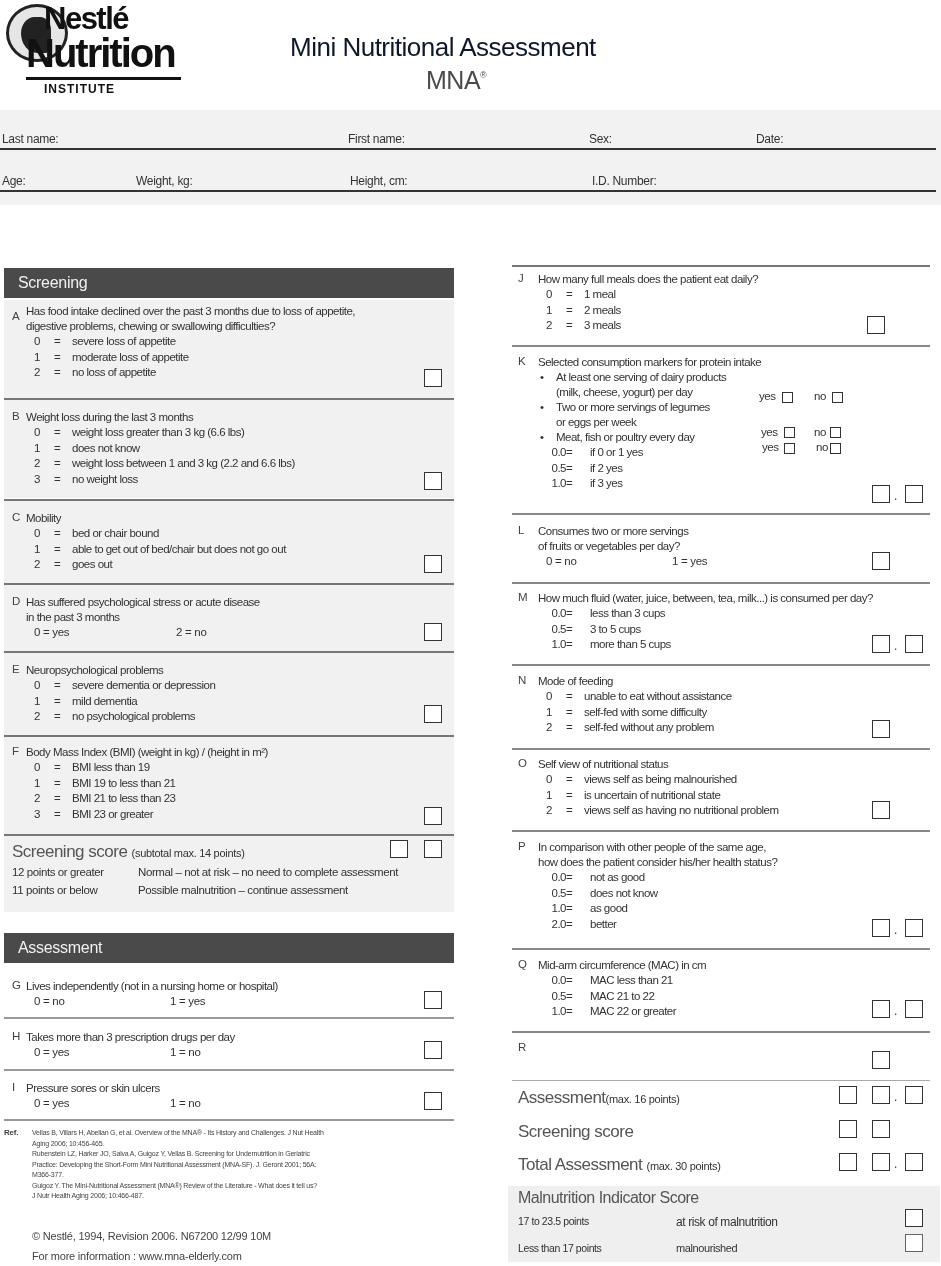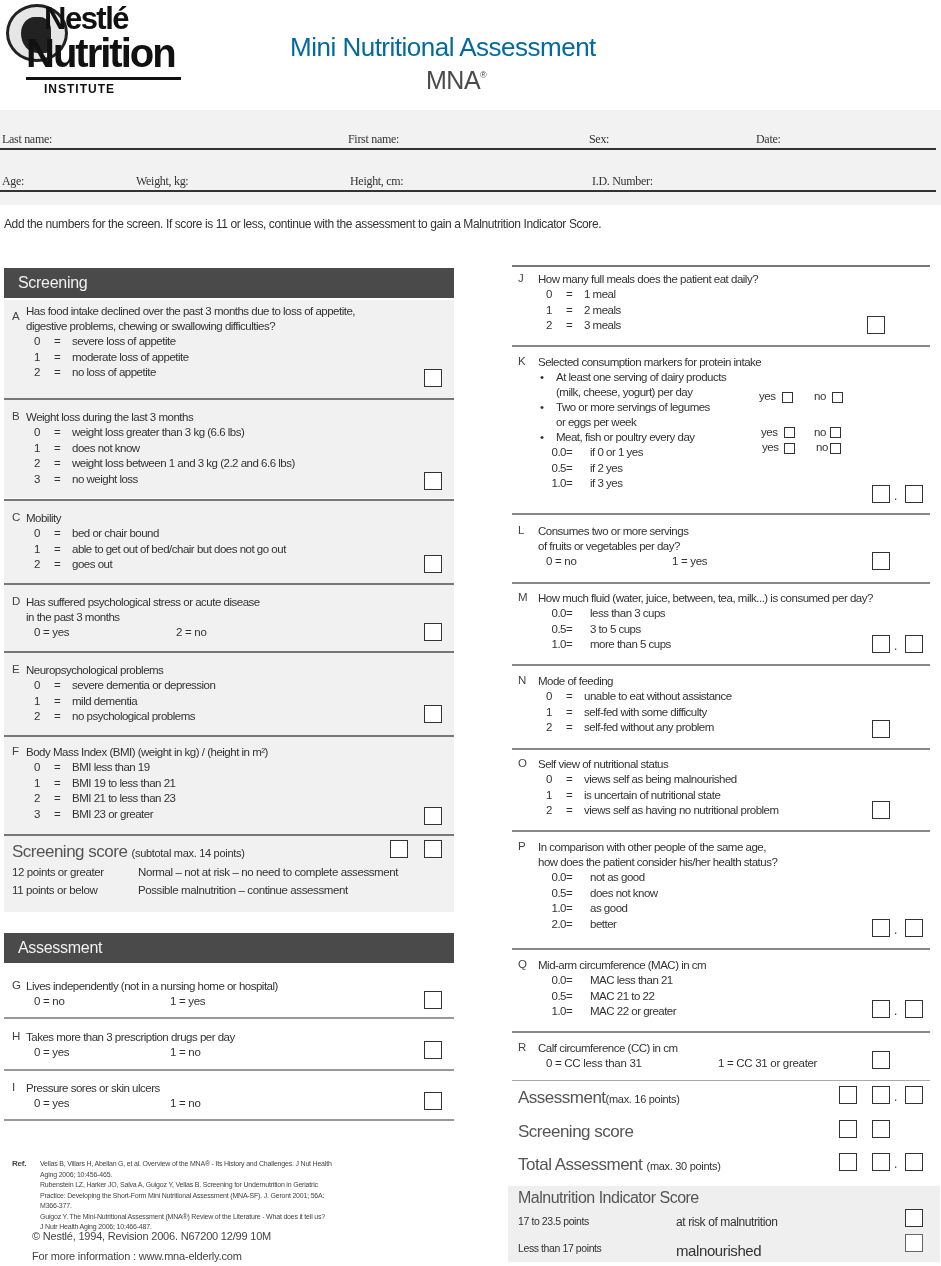--- a/index.html
+++ b/index.html
@@ -8,28 +8,28 @@
 
   
   .logo { position: absolute; left: 4px; top: 2px; width: 180px; height: 95px; }
   .logo-circle { position: absolute; left: 2px; top: 2px; width: 62px; height: 58px; border: 3px solid #222; border-radius: 50%; background: #e6e6e6; overflow: hidden; }
   .logo-bird { position: absolute; left: 12px; top: 10px; width: 30px; height: 36px; background: #222; border-radius: 50% 40% 20% 60%; }
   .logo-nestle { position: absolute; left: 40px; top: 0px; font-weight: bold; font-size: 31px; letter-spacing: -1.5px; color: #111; line-height: 34px; }
   .logo-nutrition { position: absolute; left: 22px; top: 30px; font-weight: bold; font-size: 40px; letter-spacing: -2px; color: #111; line-height: 42px; }
   .logo-rule { position: absolute; left: 22px; top: 75px; width: 155px; height: 3px; background: #111; }
   .logo-institute { position: absolute; left: 40px; top: 80px; font-weight: bold; font-size: 12px; letter-spacing: 1px; color: #111; }
 
-  .doc-title { position: absolute; left: 290px; top: 32px; font-size: 26px; color: #0369a1; letter-spacing: -0.5px; font-weight: normal; }
+  .doc-title { position: absolute; left: 290px; top: 32px; font-size: 26px; color: #0f172a; letter-spacing: -0.5px; font-weight: normal; }
   .doc-subtitle { position: absolute; left: 426px; top: 66px; font-size: 25px; color: #4a4a4a; letter-spacing: -0.5px; }
   .doc-subtitle sup { font-size: 9px; vertical-align: top; position: relative; top: 4px; }
 
   
   .patient { position: absolute; left: 0; top: 110px; width: 941px; height: 95px; background: #f2f2f2; }
   .pline { position: absolute; left: 0; width: 936px; height: 2px; background: #333; }
-  .plabel { position: absolute; font-size: 12px; color: #333; letter-spacing: -0.3px; font-family: Liberation Serif, serif; }
+  .plabel { position: absolute; font-size: 12px; color: #333; letter-spacing: -0.3px; }
 
   .instructions { position: absolute; left: 4px; top: 217px; font-size: 12px; line-height: 15px; color: #333; letter-spacing: -0.4px; }
 
   
   .section-head { position: absolute; left: 4px; width: 450px; height: 30px; background: #4a4a4a; color: #f0f0f0; font-size: 16px; padding-left: 14px; line-height: 30px; letter-spacing: -0.3px; }
 
   
   .qblock { position: absolute; left: 4px; width: 450px; }
   .qblock.shaded { background: #f1f1f1; }
   .qblock.rcol { left: 510px; width: 430px; }
@@ -49,21 +49,21 @@
   .inline-opts span { display: inline-block; }
 
   .box { position: absolute; width: 18px; height: 18px; border: 1.5px solid #333; background: #fff; }
   .box.sm { width: 11px; height: 11px; border-width: 1.2px; }
   .dot { position: absolute; font-size: 12px; color: #333; }
 
   .score-title { position: absolute; font-size: 17px; color: #555; letter-spacing: -0.5px; }
   .score-title small { font-size: 11px; color: #333; letter-spacing: -0.3px; }
   .small-text { position: absolute; font-size: 11.5px; color: #333; letter-spacing: -0.4px; }
 
-  .refs { position: absolute; left: 12px; top: 1128px; width: 450px; font-size: 7px; line-height: 10.5px; color: #444; letter-spacing: -0.2px; margin-top: 31px; }
+  .refs { position: absolute; left: 4px; top: 1128px; width: 450px; font-size: 7px; line-height: 10.5px; color: #444; letter-spacing: -0.2px; }
   .refs .ref-label { position: absolute; left: 0; top: 0; font-weight: bold; font-size: 8px; }
   .refs .ref-body { margin-left: 28px; }
 
   .footer-line { position: absolute; left: 32px; font-size: 11px; color: #444; letter-spacing: -0.2px; }
 
   .mis-box { position: absolute; left: 508px; top: 1186px; width: 432px; height: 76px; background: #efefef; }
 </style>
 </head>
 <body>
 
@@ -86,21 +86,20 @@
   <span class="plabel" style="left:756px; top:22px;">Date:</span>
   <div class="pline" style="top:38px;"></div>
   <span class="plabel" style="left:2px; top:64px;">Age:</span>
   <span class="plabel" style="left:136px; top:64px;">Weight, kg:</span>
   <span class="plabel" style="left:350px; top:64px;">Height, cm:</span>
   <span class="plabel" style="left:592px; top:64px;">I.D. Number:</span>
   <div class="pline" style="top:80px;"></div>
 </div>
 
 <div class="instructions">
-  <div>Add the numbers for the screen. If score is 11 or less, continue with the assessment to gain a Malnutrition Indicator Score.</div>
 </div>
 
 <div class="section-head" style="top:268px;">Screening</div>
 
 <div class="qblock shaded" style="top:300px; height:98px;">
   <span class="qletter" style="top:10px;">A</span>
   <div class="qtext" style="top:4px;">
     <div>Has food intake declined over the past 3 months due to loss of appetite,</div>
     <div>digestive problems, chewing or swallowing difficulties?</div>
     <div class="opt">
@@ -520,27 +519,20 @@
       </div>
   </div>
   <div class="box" style="left:362px; top:42px;"></div>
   <span class="dot" style="left:384px; top:46px;">.</span>
   <div class="box" style="left:395px; top:42px;"></div>
 </div>
 <div class="qrule rcol" style="top:1031px;"></div>
 
 <div class="qblock rcol" style="top:1041px; height:38px;">
   <span class="qletter">R</span>
-  <div class="qtext">
-    <div>Calf circumference (CC) in cm</div>
-    <div class="inline-opts">
-      <span style="width:180px; padding-left:8px;">0  =  CC less than 31</span>
-      <span>1  =  CC 31 or greater</span>
-    </div>
-  </div>
   <div class="box" style="left:362px; top:10px;"></div>
 </div>
 <div class="qrule rcol" style="top:1080px; height:1px; background:#aaa;"></div>
 
 <div class="score-title" style="left:518px; top:1088px;"><span>Assessment</span><small>(max. 16 points)</small></div>
 <div class="box" style="left:839px; top:1086px;"></div>
 <div class="box" style="left:872px; top:1086px;"></div>
 <span class="dot" style="left:894px; top:1090px;">.</span>
 <div class="box" style="left:905px; top:1086px;"></div>
 
@@ -553,15 +545,15 @@
 <div class="box" style="left:872px; top:1153px;"></div>
 <span class="dot" style="left:894px; top:1157px;">.</span>
 <div class="box" style="left:905px; top:1153px;"></div>
 
 <div class="mis-box">
   <div class="score-title" style="left:10px; top:3px; font-size:16px;">Malnutrition Indicator Score</div>
   <span class="small-text" style="left:10px; top:29px; font-size:10.5px;">17 to 23.5 points</span>
   <span class="small-text" style="left:168px; top:29px; font-size:12px;">at risk of malnutrition</span>
   <div class="box" style="left:397px; top:23px;"></div>
   <span class="small-text" style="left:10px; top:56px; font-size:10.5px;">Less than 17 points</span>
-  <span class="small-text" style="left:168px; top:56px; font-size:15px;">malnourished</span>
+  <span class="small-text" style="left:168px; top:56px; font-size:11px;">malnourished</span>
   <div class="box" style="left:397px; top:48px; border-color:#666;"></div>
 </div>
 
 </body></html>

